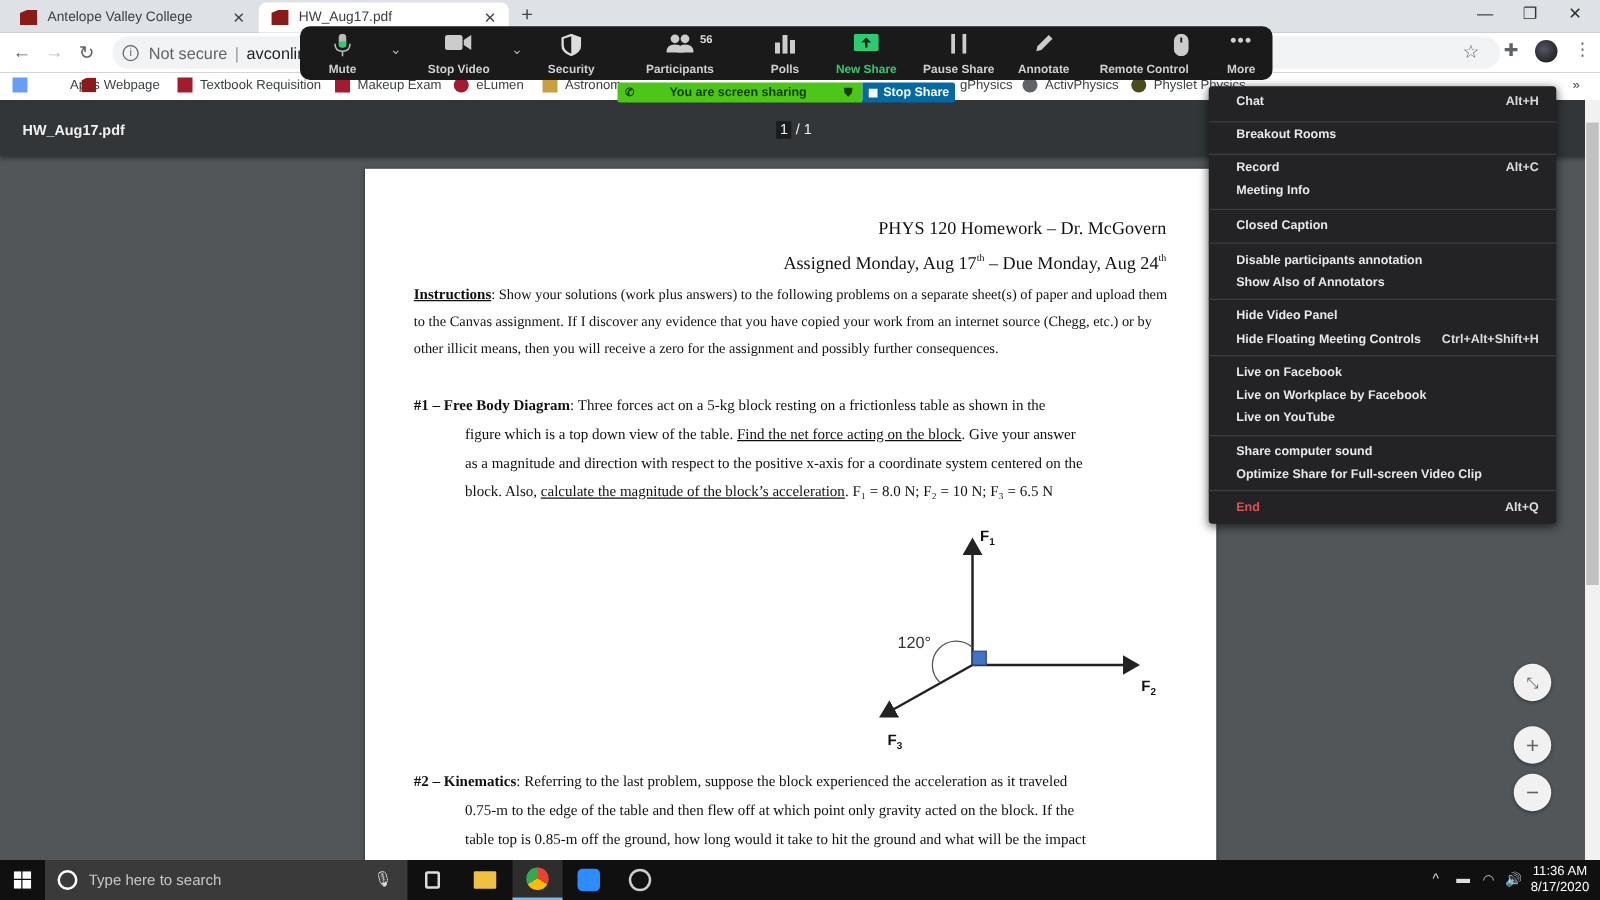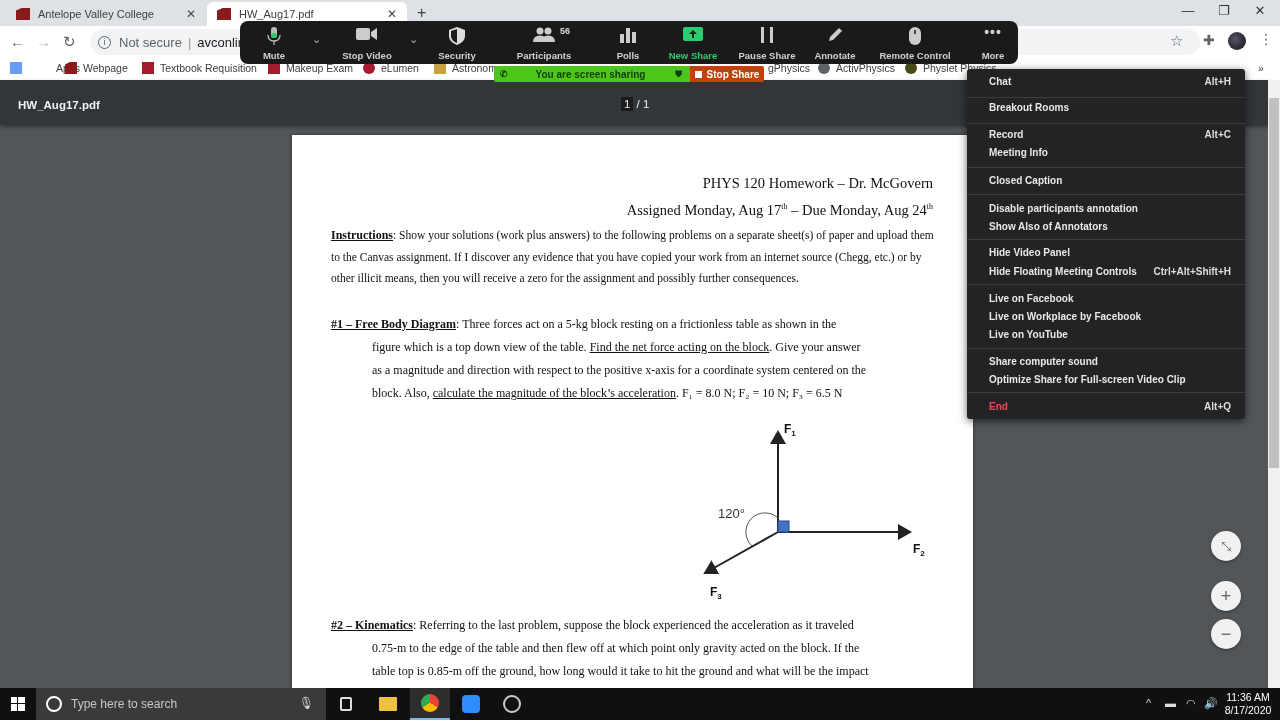--- a/index.html
+++ b/index.html
@@ -44,36 +44,36 @@
     #pdfbar .pages .cur { background: #191b1c; padding: 1px 3px; }
 
     
     #page { position: absolute; left: 292px; top: 135px; width: 681px; height: 560px; background: #fff; box-shadow: 0 0 3px rgba(0,0,0,.5); font-family: "Liberation Serif", serif; color: #111; overflow: hidden; }
     .hdr { position: absolute; right: 40px; font-size: 14.5px; }
     .para { position: absolute; left: 39px; width: 610px; font-size: 11.5px; line-height: 21.5px; font-family: Liberation Serif, serif; }
     .para .b { font-weight: bold; text-decoration: underline; font-size: 12px; }
     .q { position: absolute; left: 39px; width: 610px; font-size: 12px; line-height: 23px; }
     .q .line { display: block; white-space: nowrap; }
     .q .indent { padding-left: 41px; }
-    .q .b { font-weight: bold; text-decoration: underline; }
+    .q .b { font-weight: bold; }
     .q .u { text-decoration: underline; }
     sup { font-size: 8px; vertical-align: 6px; }
     sub { font-size: 8px; }
 
     
     #zoombar { position: absolute; left: 240px; top: 21px; width: 778px; height: 43px; background: #1a1a1a; border-radius: 8px; color: #d0d0d0; }
     .zbtn { position: absolute; top: 0; height: 43px; display: flex; flex-direction: column; align-items: center; justify-content: flex-end; padding-bottom: 3px; font-size: 9.5px; font-weight: bold; white-space: nowrap; }
     .zbtn .zi { position: absolute; top: 6px; }
     .zbtn.green { color: #2ecc71; }
     .zchev { position: absolute; top: 12px; font-size: 11px; color: #bbb; }
     .pcount { position: absolute; top: 5px; font-size: 9px; color: #ddd; font-weight: bold; }
 
     
     #sharebanner { position: absolute; left: 494px; top: 66px; width: 196px; height: 16px; background: #4cc717; color: #143d00; font-size: 10px; font-weight: bold; display: flex; align-items: center; border-radius: 2px 0 0 2px; }
-    #stopshare { position: absolute; left: 690px; top: 66px; width: 74px; height: 16px; background: #c2410c; color: #fff; font-size: 10px; font-weight: bold; display: flex; align-items: center; justify-content: center; border-radius: 0 2px 2px 0; }
+    #stopshare { position: absolute; left: 690px; top: 66px; width: 74px; height: 16px; background: #0369a1; color: #fff; font-size: 10px; font-weight: bold; display: flex; align-items: center; justify-content: center; border-radius: 0 2px 2px 0; }
     #stopshare .sq { width: 7px; height: 7px; background: #fff; margin-right: 5px; }
 
     
     #moremenu { position: absolute; left: 967px; top: 69px; width: 278px; height: 350px; background: #232325; box-shadow: 0 2px 8px rgba(0,0,0,.6); border-radius: 3px; color: #e8e8e8; font-size: 10px; font-weight: bold; }
     .mi { position: absolute; left: 22px; right: 14px; height: 16px; display: flex; justify-content: space-between; align-items: center; }
     .mi .sc { font-weight: bold; color: #ddd; }
     .mi.end { color: #e05252; }
     .msep { position: absolute; left: 0; right: 0; height: 1px; background: #3d3d40; }
 
     
@@ -274,21 +274,21 @@
         <rect x="10" y="0" width="3" height="16" fill="#ccc"></rect>
       </svg>
     <span>Pause Share</span>
   </div>
   <div class="zbtn" style="left:574px;width:42px;justify-content:flex-end;">
     <svg class="zi" width="16" height="16">
         <path d="M2,14 L3,10 L12,1 L15,4 L6,13 Z" fill="#ccc"></path>
       </svg>
     <span>Annotate</span>
   </div>
-  <div class="zbtn" style="left:639px;width:72px;">
+  <div class="zbtn" style="left:639px;width:72px;align-items:flex-end;">
     <svg class="zi" width="12" height="18">
         <rect x="0" y="0" width="12" height="18" rx="6" fill="#ccc"></rect>
         <line x1="6" y1="3" x2="6" y2="7" stroke="#1a1a1a" stroke-width="1.5"></line>
       </svg>
     <span>Remote Control</span>
   </div>
   <div class="zbtn" style="left:740px;width:26px;">
     <span class="zi" style="font-size:14px;letter-spacing:1px;top:3px;">•••</span>
     <span>More</span>
   </div>

